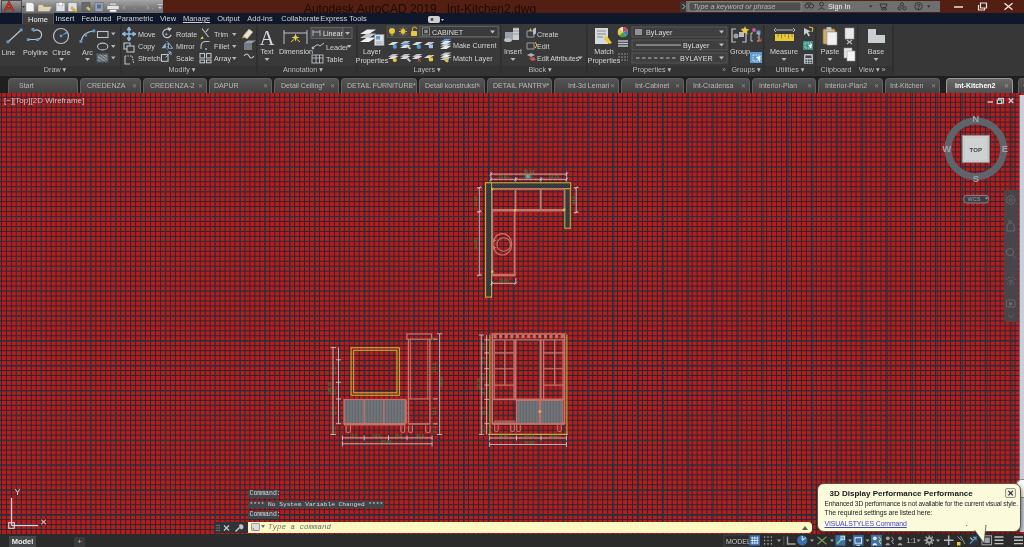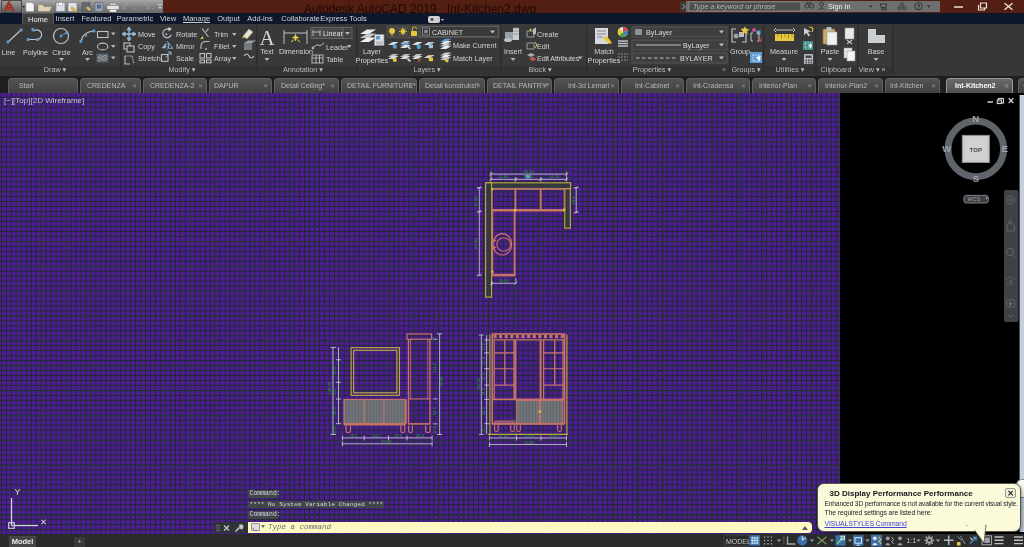--- a/index.html
+++ b/index.html
@@ -24,21 +24,21 @@
   #ribbon { left:0; top:24px; width:1024px; height:52px; background:#393939; }
   
   #filetabs { left:0; top:76px; width:1024px; height:17px; background:#1f1f1f; }
   .ftab { position:absolute; top:2px; height:15px; background:linear-gradient(#535353,#414141);
     border:1px solid #606060; border-bottom:none; border-radius:4px 4px 0 0;
     color:#b9b9b9; font-size:7px; line-height:14px; white-space:nowrap; overflow:hidden; }
   .ftab .x { position:absolute; right:3px; top:0; color:#8f8f8f; font-size:6px; }
   .ftab.active { background:linear-gradient(#6a6a6a,#505050); color:#fff; font-weight:bold;
     border-color:#9a9a9a; }
   
-  #canvas { left:0; top:93px; width:840px; height:441px; background:#4c1d95; overflow:hidden; }
+  #canvas { left:0; top:93px; width:1024px; height:441px; background:#b91c1c; overflow:hidden; }
   #grid {
     position:absolute; left:0; top:0; width:1024px; height:441px;
     background-image:
       linear-gradient(to right, #2c333e 1px, transparent 1px),
       linear-gradient(to bottom, #2c333e 1px, transparent 1px),
       linear-gradient(to right, #232831 1px, transparent 1px),
       linear-gradient(to bottom, #232831 1px, transparent 1px);
     background-size: 24.9px 24.9px, 24.9px 24.9px, 4.98px 4.98px, 4.98px 4.98px;
     background-position: 15.9px 23.7px, 15.9px 23.7px, 0.96px 3.78px, 0.96px 3.78px;
   }

